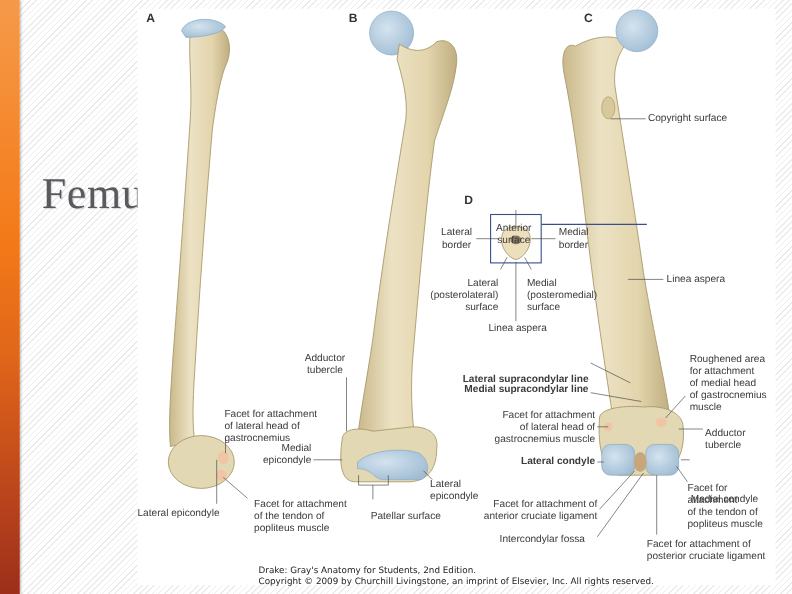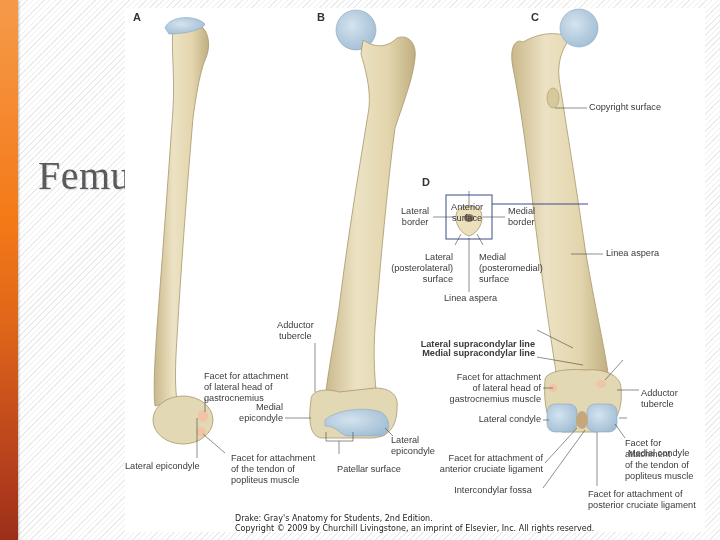--- a/index.html
+++ b/index.html
@@ -163,26 +163,31 @@
 surface</div>
   <div class="lbl" style="left:319px;top:285px;">Linea aspera</div>
 
   <div class="lbl" style="left:464px;top:94px;">Copyright surface</div>
   <div class="lbl" style="left:481px;top:240px;">Linea aspera</div>
   <div class="lbl r" style="left:270px;top:331px;width:140px;font-weight:bold;">Lateral supracondylar line</div>
   <div class="lbl r" style="left:270px;top:340px;width:140px;font-weight:bold;">Medial supracondylar line</div>
   <div class="lbl r" style="left:290px;top:364px;width:126px;">Facet for attachment
 of lateral head of
 gastrocnemius muscle</div>
-  <div class="lbl r" style="left:310px;top:406px;width:106px;">Lateral condyle</div>
+  <div class="lbl r" style="left:310px;top:406px;width:106px;font-weight:bold;">Lateral condyle</div>
   <div class="lbl r" style="left:290px;top:445px;width:128px;">Facet for attachment of
 anterior cruciate ligament</div>
   <div class="lbl r" style="left:320px;top:477px;width:96px;text-align:center;">Intercondylar fossa</div>
   <div class="lbl" style="left:463px;top:481px;">Facet for attachment of
 posterior cruciate ligament</div>
+  <div class="lbl" style="left:502px;top:313px;">Roughened area
+for attachment
+of medial head
+of gastrocnemius
+muscle</div>
   <div class="lbl" style="left:516px;top:380px;">Adductor
 tubercle</div>
   <div class="lbl" style="left:503px;top:408px;margin-top:32px;">Medial condyle</div>
   <div class="lbl" style="left:500px;top:430px;">Facet for
 attachment
 of the tendon of
 popliteus muscle</div>
 
   <div class="credit"><span>Drake: Gray's Anatomy for Students, 2nd Edition.</span>
 <span>Copyright © 2009 by Churchill Livingstone, an imprint of Elsevier, Inc. All rights reserved.</span></div>

